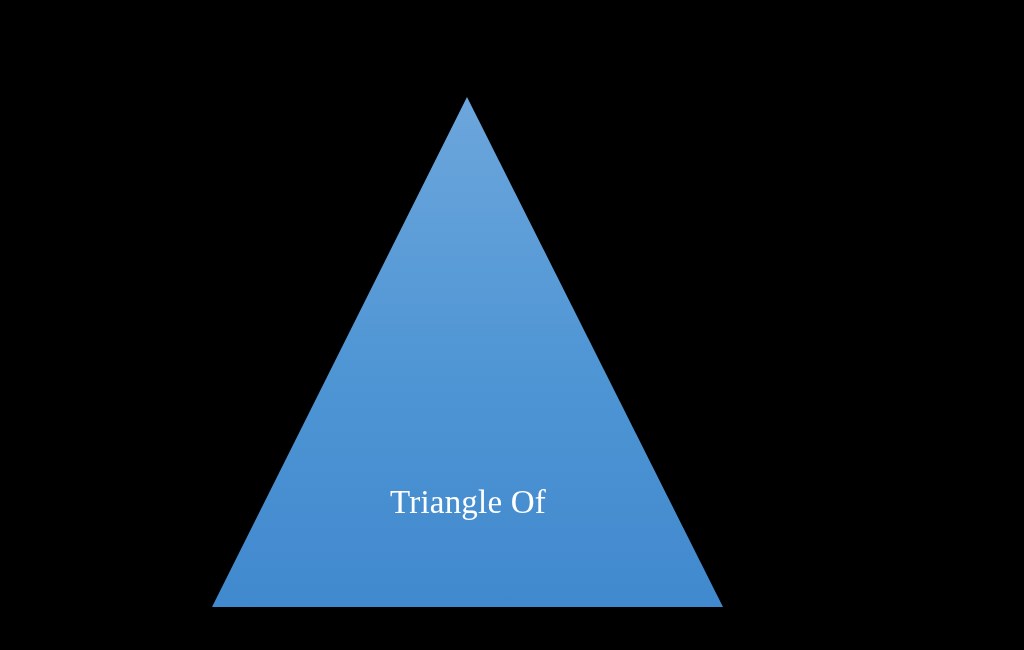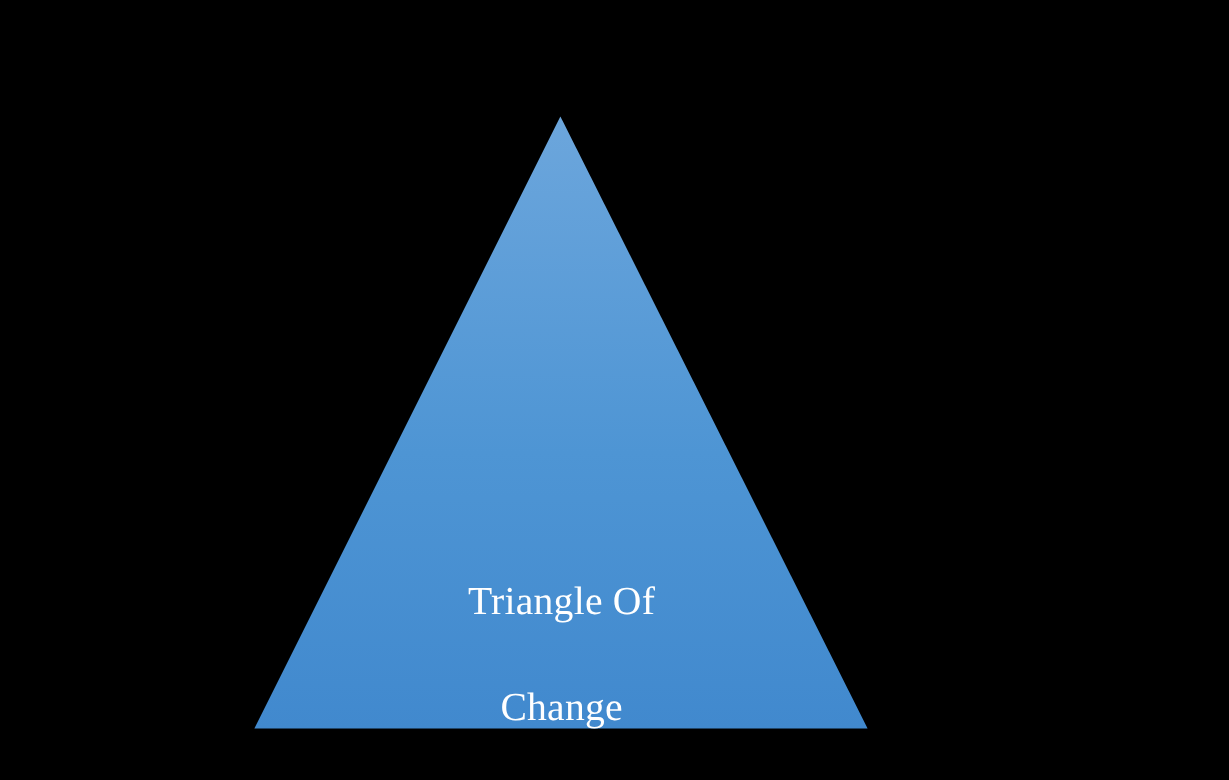--- a/index.html
+++ b/index.html
@@ -59,16 +59,15 @@
         <stop offset="0" stop-color="#6CA6DC" id="grad-stop-top"></stop>
         <stop offset="0.55" stop-color="#4E95D4" id="grad-stop-mid"></stop>
         <stop offset="1" stop-color="#4189CE" id="grad-stop-bottom"></stop>
       </linearGradient>
     </defs>
     <polygon id="triangle-polygon" points="467,97 723,607 212,607" fill="url(#triangleFill)"></polygon>
   </svg>
 
   <div id="triangle-label" style="color: rgb(255, 255, 255); left: 268px; width: 400px;">
     <span class="label-line">Triangle Of</span>
-    <span class="label-line">Change</span>
   </div>
 
 </div>
 
 </body></html>

